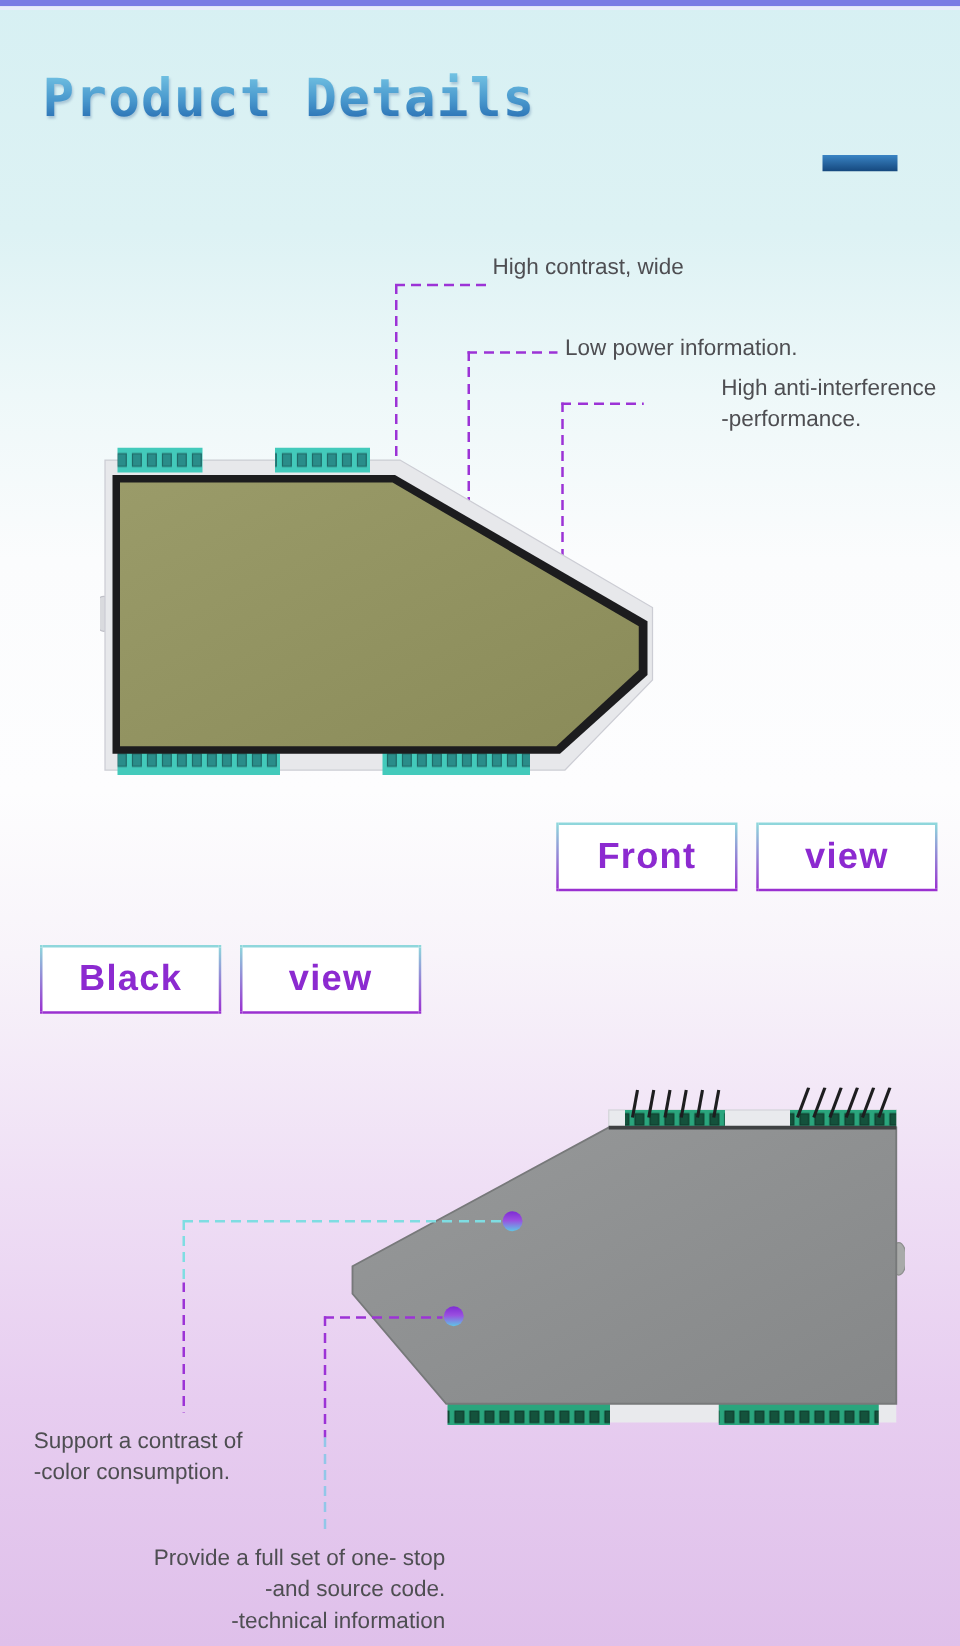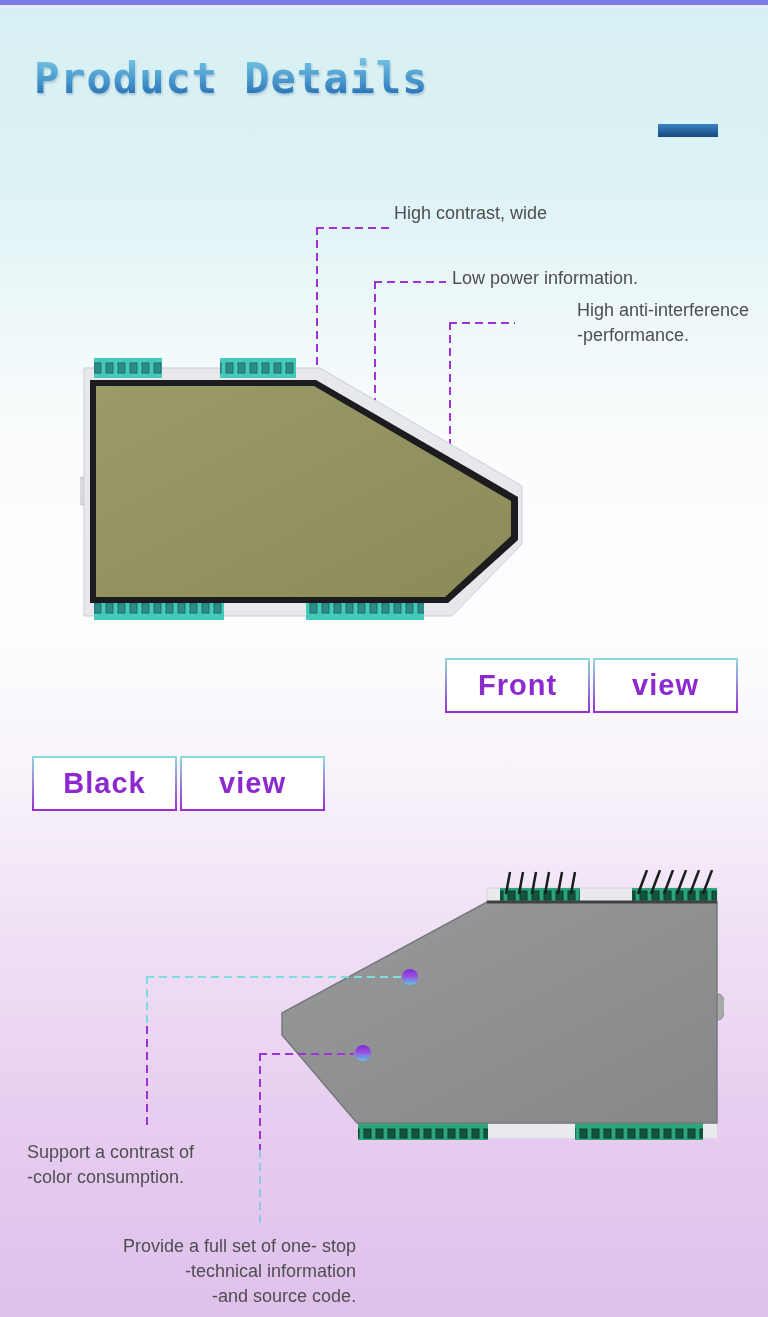--- a/index.html
+++ b/index.html
@@ -36,21 +36,21 @@
   .dl-v.purple{background:repeating-linear-gradient(180deg,#9c33d6 0 8px,transparent 8px 13px);}
   .dl-h.cyan{background:repeating-linear-gradient(90deg,#7fdde2 0 8px,transparent 8px 13px);}
   .dl-v.cyan{background:repeating-linear-gradient(180deg,#7fdde2 0 8px,transparent 8px 13px);}
   .dl-v.blue{background:repeating-linear-gradient(180deg,#92c7e8 0 8px,transparent 8px 13px);}
   
   .dot{
     width:16px;height:16px;border-radius:50%;
     background:linear-gradient(180deg,#7e2bd4 0%,#9a4fe0 45%,#5ec6e6 100%);
   }
   
-  .view-label{display:flex;gap:3px;}
+  .view-label{display:flex;gap:15px;}
   .view-cell{
     width:141px;height:51px;background:#ffffff;
     border:2px solid;border-image:linear-gradient(180deg,#8fd8dc,#9a2fd0) 1;
     display:flex;align-items:center;justify-content:center;
     font-size:29px;font-weight:bold;color:#8c2ad0;letter-spacing:1px;
   }
 </style>
 </head>
 <body>
 
@@ -164,15 +164,15 @@
 <div class="abs dl-v purple" style="left:259px;top:1053px;height:97px;"></div>
 <div class="abs dl-v blue" style="left:259px;top:1150px;height:77px;"></div>
 <div class="abs dot" style="left:355px;top:1045px;"></div>
 
 <div class="abs callout" style="left:27px;top:1140px;">
   <div>Support a contrast of</div>
   <div>-color consumption.</div>
 </div>
 <div class="abs callout" style="left:123px;top:1234px;text-align:right;">
   <div>Provide a full set of one- stop</div>
+  <div>-and source code.</div>
   <div>-technical information</div>
-  <div>-and source code.</div>
 </div>
 
 </body></html>

